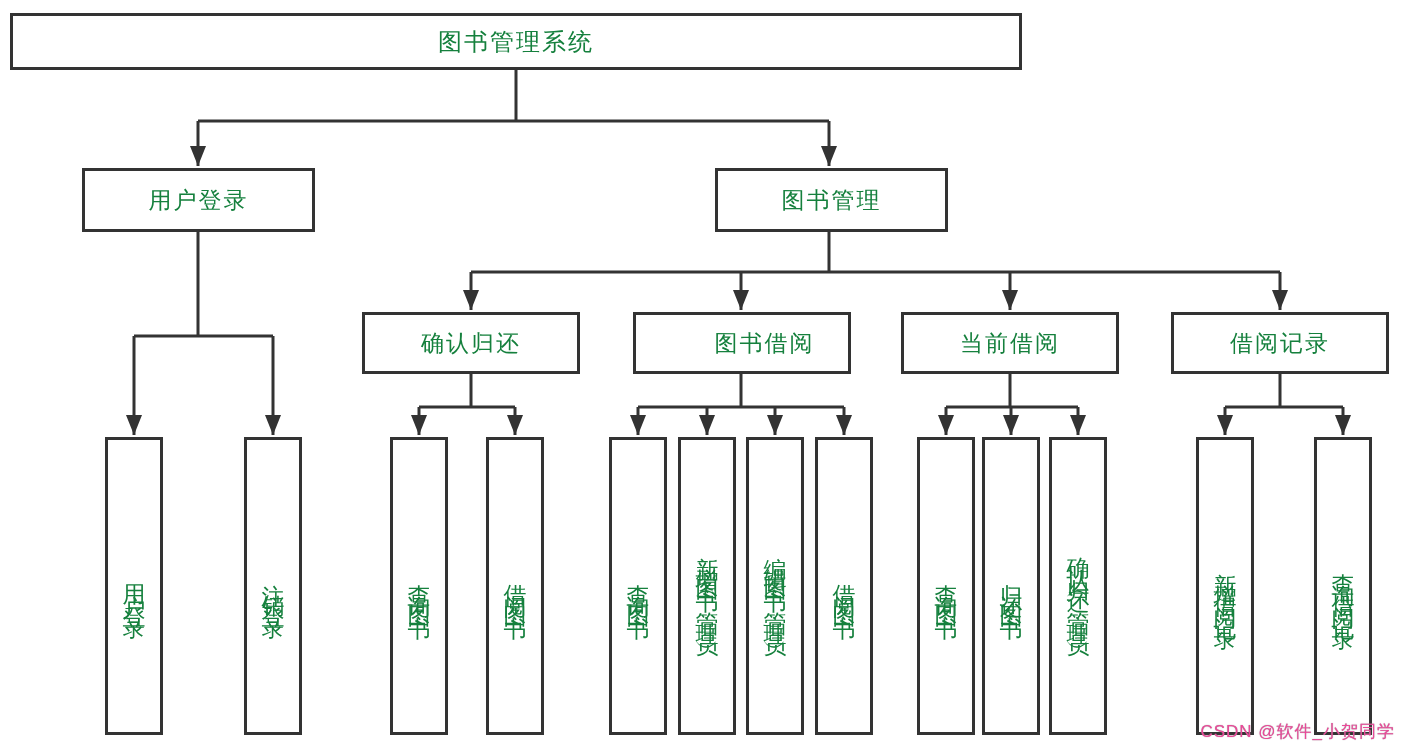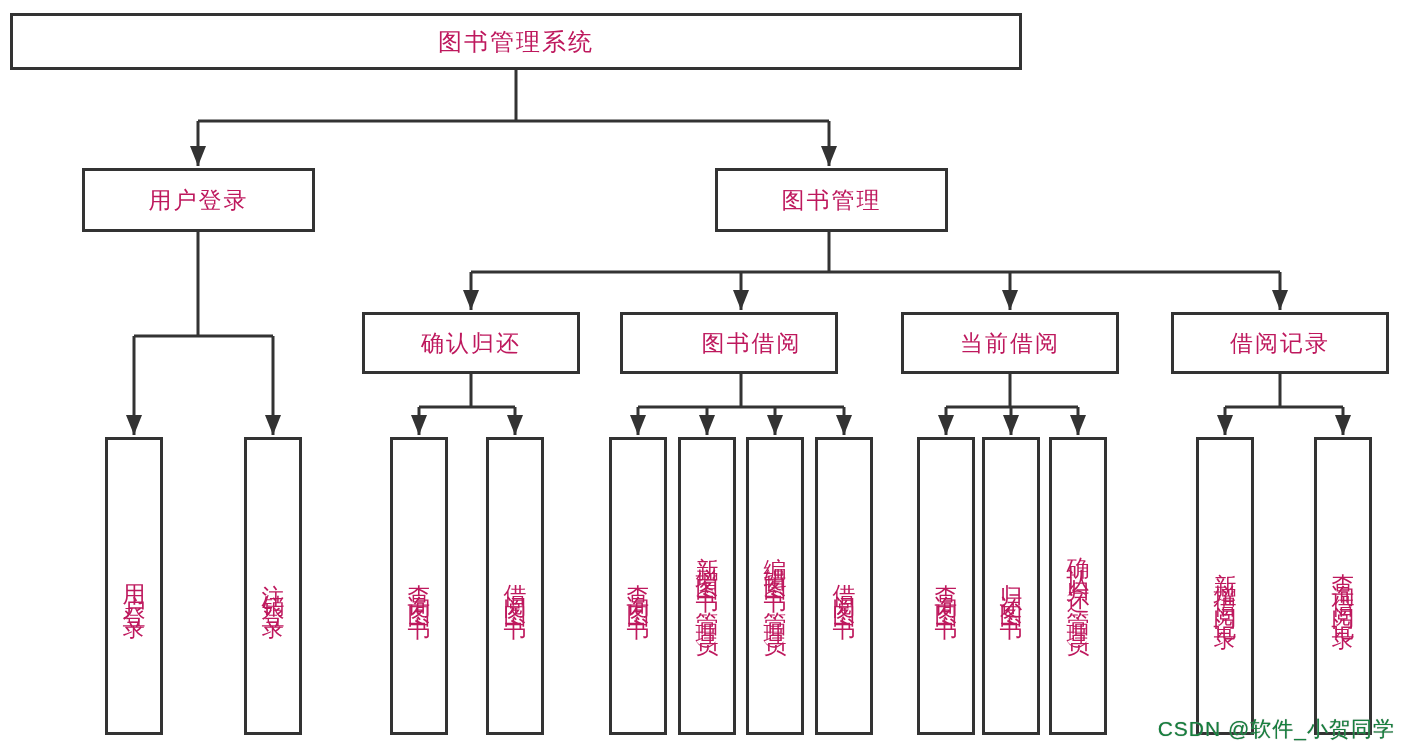--- a/index.html
+++ b/index.html
@@ -11,39 +11,39 @@
     overflow:hidden;
   }
   #wires { position:absolute; left:0; top:0; width:1405px; height:747px; }
   .cline { stroke:#333333; stroke-width:3; fill:none; }
   .box {
     position:absolute;
     background:#ffffff;
     border:3px solid #333333;
     box-sizing:border-box;
     display:flex; align-items:center; justify-content:center;
-    color:#be185d;
+    color:#15803d;
   }
   .root-box  { left:10px;  top:13px;  width:1012px; height:57px; font-size:24px; letter-spacing:2px; }
   .l2-box    { top:168px; width:233px; height:64px; font-size:23px; letter-spacing:2px; }
   .l3-box    { top:312px; width:218px; height:62px; font-size:23px; letter-spacing:2px; }
   .v-box {
     top:437px; width:58px; height:298px;
     font-size:23px;
     writing-mode:vertical-rl;
     text-orientation:mixed;
     letter-spacing:11px;
     line-height:1;
     padding-top:4px;
   }
   .watermark {
     position:absolute;
     right:10px; bottom:4px;
-    font-size:21px;
-    color:#15803d;
+    font-size:17px;
+    color:#ec4899;
     text-shadow:0 0 1px #8f8f8f;
     letter-spacing:1px;
   }
 </style>
 </head>
 <body>
 
 <div id="stage">
 
   <svg id="wires" viewBox="0 0 1405 747" xmlns="http://www.w3.org/2000/svg">
@@ -100,21 +100,21 @@
       <path class="cline" d="M1343,407 V435" marker-end="url(#arrow)"></path>
     </g>
   </svg>
 
   <div class="box root-box">图书管理系统</div>
 
   <div class="box l2-box" style="left:82px;">用户登录</div>
   <div class="box l2-box" style="left:715px;">图书管理</div>
 
   <div class="box l3-box" style="left:362px;">确认归还</div>
-  <div class="box l3-box" style="left:620px;padding-left:45px;">图书借阅</div>
+  <div class="box l3-box" style="left:633px;padding-left:45px;">图书借阅</div>
   <div class="box l3-box" style="left:901px;">当前借阅</div>
   <div class="box l3-box" style="left:1171px;">借阅记录</div>
 
   <div class="box v-box" style="left:105px;">用户登录</div>
   <div class="box v-box" style="left:244px;">注销登录</div>
 
   <div class="box v-box" style="left:390px;">查询图书</div>
   <div class="box v-box" style="left:486px;">借阅图书</div>
 
   <div class="box v-box" style="left:609px;">查询图书</div>

